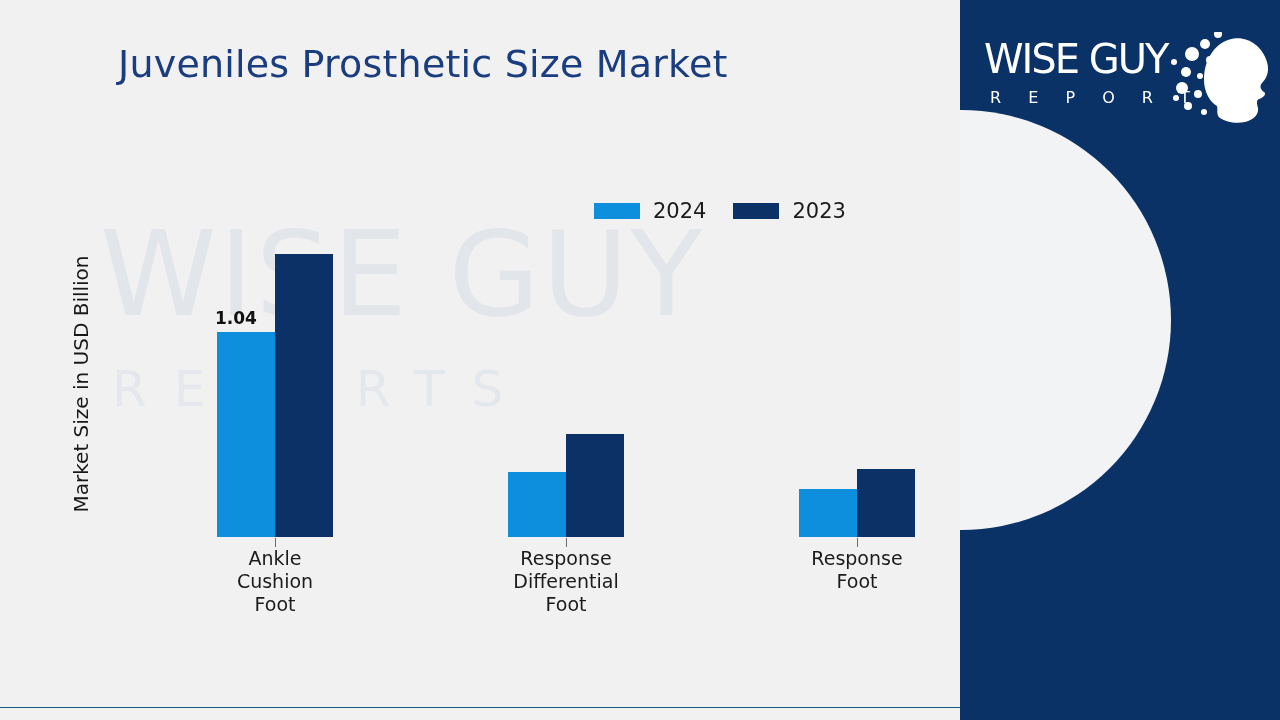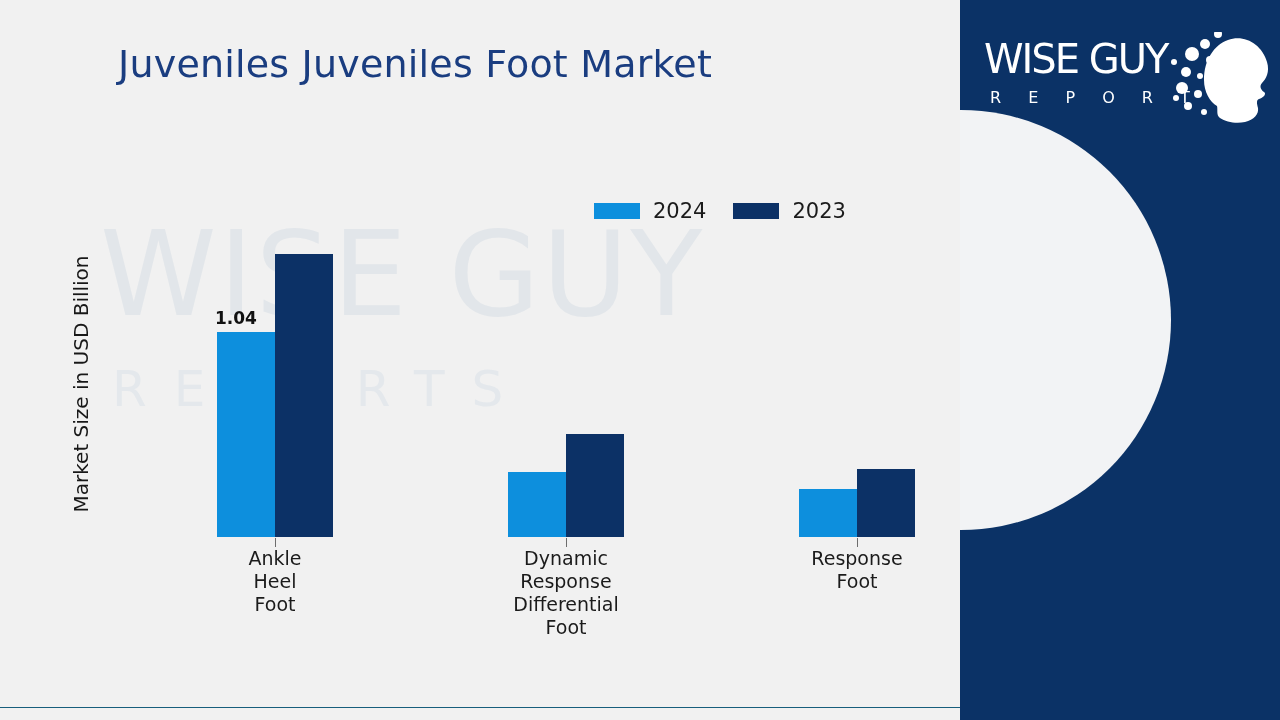--- a/index.html
+++ b/index.html
@@ -211,21 +211,21 @@
 
 <div id="canvas">
 
   <div id="chart-area">
 
     <div id="watermark">
       <div id="wm-main">WISE GUY</div>
       <div id="wm-sub">REPORTS</div>
     </div>
 
-    <div id="page-title">Juveniles Juveniles Foot Market</div>
+    <div id="page-title">Juveniles Prosthetic Size Market</div>
 
     <div id="y-axis-title">Market Size in USD Billion</div>
 
     <div id="legend">
       <div class="legend-item">
         <span class="legend-swatch" style="background:#0d8fdd"></span>
         <span class="legend-label">2024</span>
       </div>
       <div class="legend-item">
         <span class="legend-swatch" style="background:#0c3166"></span>
@@ -238,34 +238,33 @@
       <div class="group" style="left:205px;">
         <div class="group-bars">
           <div class="bar" style="left:0px; height:205px; background:#0d8fdd;"></div>
           <div class="bar" style="left:58px; height:283px; background:#0c3166;"></div>
           <div class="bar-value" style="left:-2px; bottom:209px;">1.04</div>
           <div class="tick"></div>
         </div>
       </div>
       <div class="cat-label" style="left:168px;">
         <div>Ankle</div>
-        <div>Heel</div>
+        <div>Cushion</div>
         <div>Foot</div>
       </div>
 
       <div class="group" style="left:496px;">
         <div class="group-bars">
           <div class="bar" style="left:0px; height:65px; background:#0d8fdd;"></div>
           <div class="bar" style="left:58px; height:103px; background:#0c3166;"></div>
           <div class="bar-value" style="left:-2px; bottom:69px;"></div>
           <div class="tick"></div>
         </div>
       </div>
       <div class="cat-label" style="left:459px;">
-        <div>Dynamic</div>
         <div>Response</div>
         <div>Differential</div>
         <div>Foot</div>
       </div>
 
       <div class="group" style="left:787px;">
         <div class="group-bars">
           <div class="bar" style="left:0px; height:48px; background:#0d8fdd;"></div>
           <div class="bar" style="left:58px; height:68px; background:#0c3166;"></div>
           <div class="bar-value" style="left:-2px; bottom:52px;"></div>

